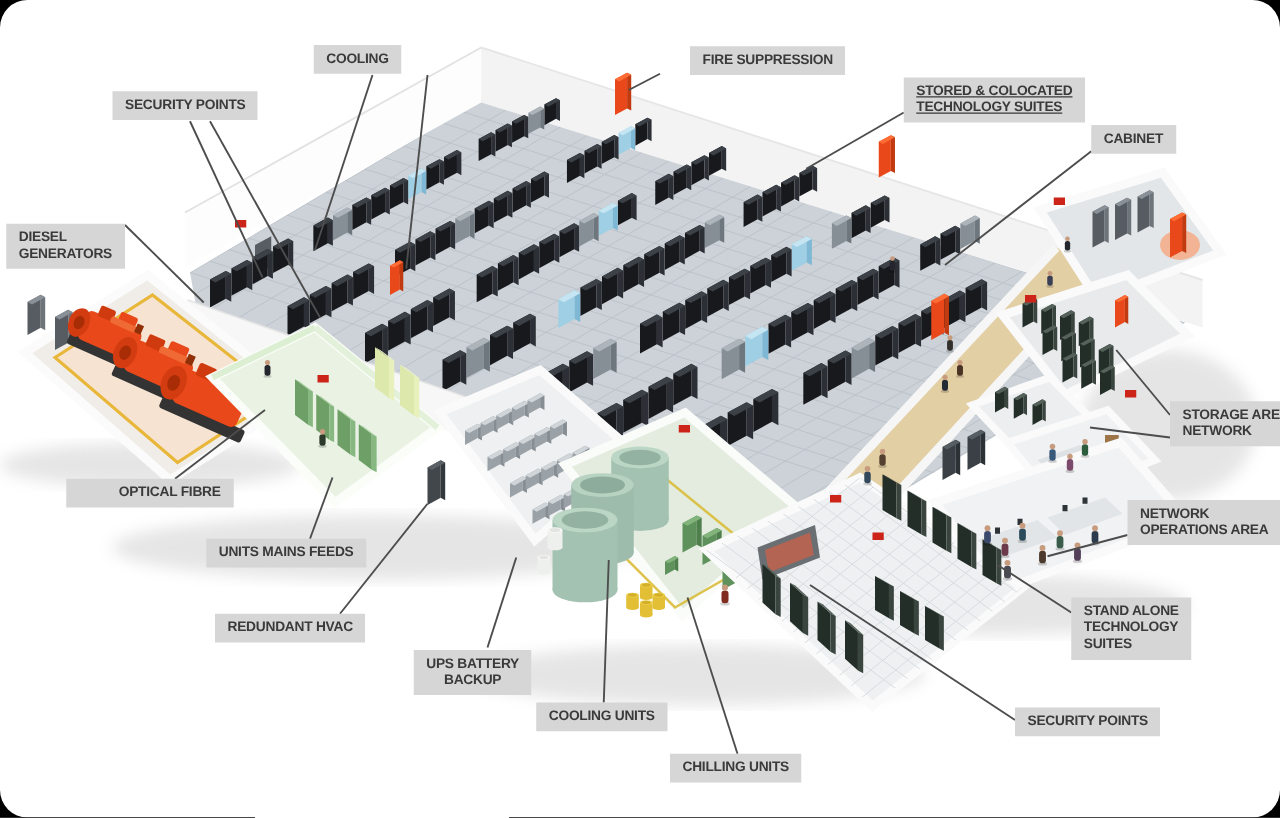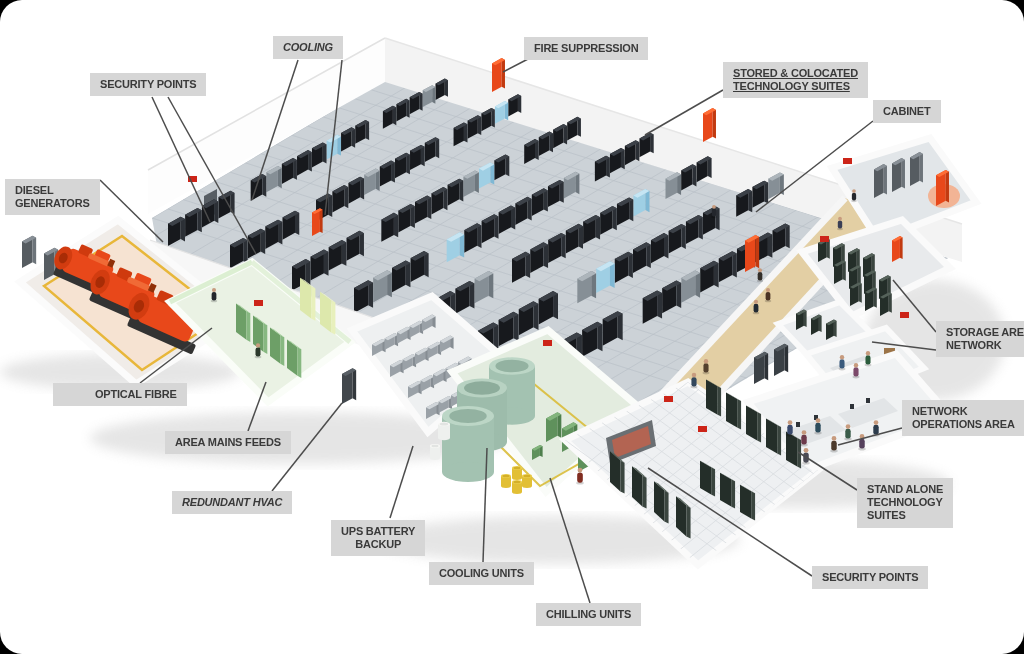--- a/index.html
+++ b/index.html
@@ -849,31 +849,31 @@
           <line x1="483" y1="562" x2="487" y2="448" stroke="#4d4d4d" stroke-width="1.5" opacity="1"></line>
           <line x1="590" y1="603" x2="550" y2="478" stroke="#4d4d4d" stroke-width="1.5" opacity="1"></line>
           <line x1="812" y1="576" x2="648" y2="468" stroke="#4d4d4d" stroke-width="1.5" opacity="1"></line>
           <line x1="857" y1="490" x2="798" y2="452" stroke="#4d4d4d" stroke-width="1.5" opacity="1"></line>
           <line x1="902" y1="428" x2="838" y2="445" stroke="#4d4d4d" stroke-width="1.5" opacity="1"></line>
           <line x1="936" y1="332" x2="893" y2="280" stroke="#4d4d4d" stroke-width="1.5" opacity="1"></line>
           <line x1="936" y1="350" x2="872" y2="342" stroke="#4d4d4d" stroke-width="1.5" opacity="1"></line>
         </g>
     </svg>
     <div id="labels">
-        <div class="lbl" style="left: 273px; top: 36px; font-style: italic;">COOLING</div>
-        <div class="lbl" style="left: 524px; top: 37px;">FIRE SUPPRESSION</div>
+        <div class="lbl" style="left: 251px; top: 36px;">COOLING</div>
+        <div class="lbl" style="left: 552px; top: 37px;">FIRE SUPPRESSION</div>
         <div class="lbl" style="left: 90px; top: 73px;">SECURITY POINTS</div>
         <div class="lbl" style="left: 723px; top: 62px; text-decoration: underline;">STORED &amp; COLOCATED
 TECHNOLOGY SUITES</div>
         <div class="lbl" style="left: 873px; top: 100px;">CABINET</div>
         <div class="lbl" style="left: 5px; top: 142px; margin-top: 37px;">DIESEL
 GENERATORS</div>
         <div class="lbl" style="left: 53px; top: 383px; padding-left: 42px;">OPTICAL FIBRE</div>
-        <div class="lbl" style="left: 165px; top: 431px;">AREA MAINS FEEDS</div>
-        <div class="lbl" style="left: 172px; top: 491px; font-style: italic;">REDUNDANT HVAC</div>
+        <div class="lbl" style="left: 165px; top: 431px;">UNITS MAINS FEEDS</div>
+        <div class="lbl" style="left: 172px; top: 491px;">REDUNDANT HVAC</div>
         <div class="lbl" style="left: 331px; top: 520px; text-align: center;">UPS BATTERY
 BACKUP</div>
         <div class="lbl" style="left: 429px; top: 562px;">COOLING UNITS</div>
         <div class="lbl" style="left: 536px; top: 603px;">CHILLING UNITS</div>
         <div class="lbl" style="left: 812px; top: 566px;">SECURITY POINTS</div>
         <div class="lbl" style="left: 857px; top: 478px;">STAND ALONE
 TECHNOLOGY
 SUITES</div>
         <div class="lbl" style="left: 902px; top: 400px;">NETWORK
 OPERATIONS AREA</div>

